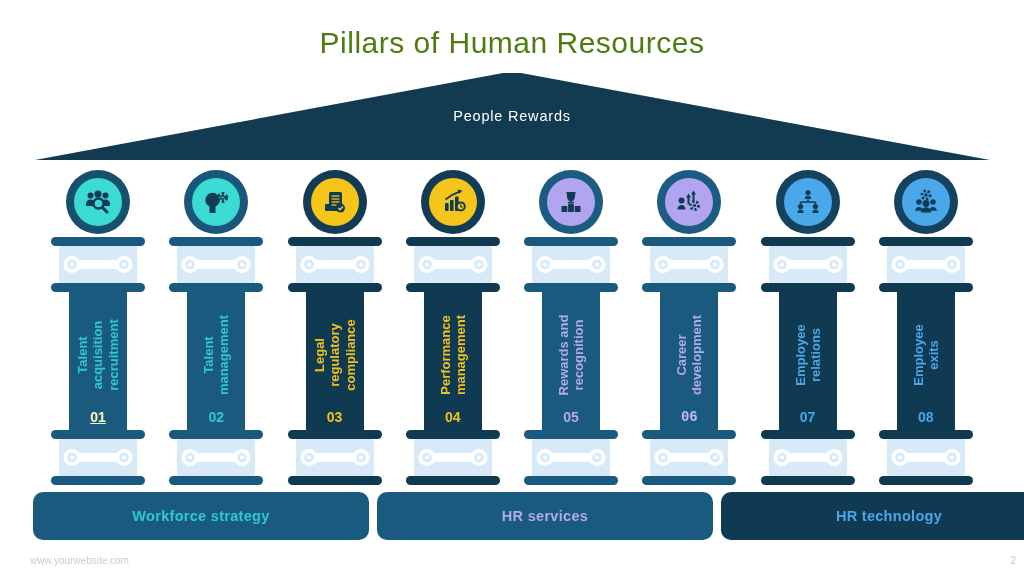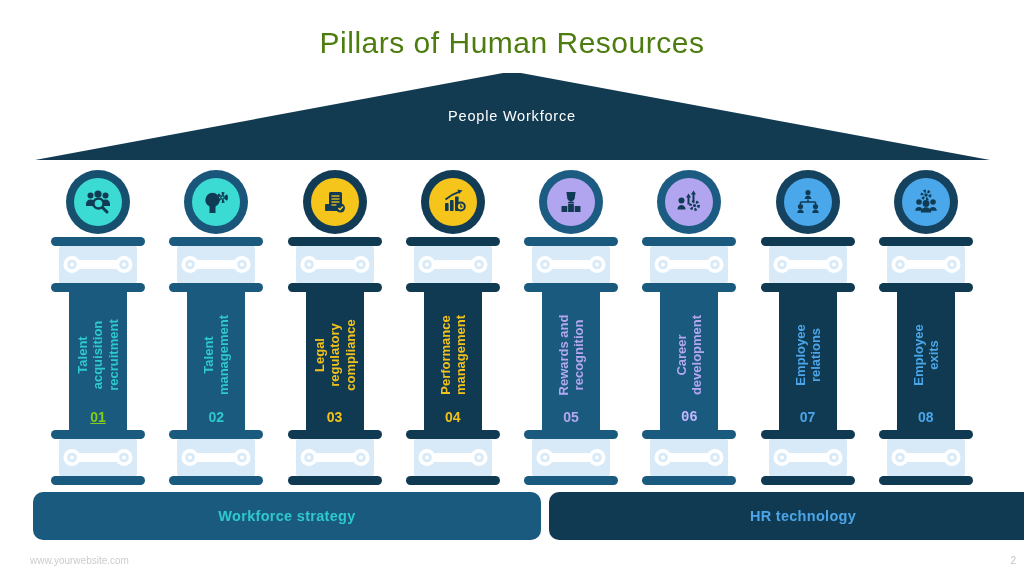--- a/index.html
+++ b/index.html
@@ -37,21 +37,21 @@
 </head>
 <body>
 
 <div class="stage">
 
   <div class="slide-title">Pillars of Human Resources</div>
 
   <svg class="roof-svg" width="1024" height="92">
     <polygon points="35,92 503,5 521,5 990,92" style="fill: rgb(18, 59, 82);"></polygon>
   </svg>
-  <div class="roof-label">People Workforce</div>
+  <div class="roof-label">People Rewards</div>
 
   <div class="pillars">
 
     <div class="pillar">
       <div class="badge" style="background: rgb(23, 80, 111);">
         <div class="badge-inner" style="background: rgb(59, 218, 210);">
           <svg viewBox="0 0 34 34" fill="#103B54">
             <circle cx="9.5" cy="10.5" r="3"></circle>
               <circle cx="24.5" cy="10.5" r="3"></circle>
               <circle cx="17" cy="9" r="3.6"></circle>
@@ -72,21 +72,21 @@
           <circle cx="13" cy="18.5" r="2" fill="#fff"></circle>
         <circle cx="65" cy="18.5" r="8.5" fill="#fff"></circle>
           <circle cx="65" cy="18.5" r="4.8" fill="#D8EAF7"></circle>
           <circle cx="65" cy="18.5" r="2" fill="#fff"></circle>
       </svg>
       <div class="pbar mid" style="background: rgb(26, 90, 126);"></div>
       <div class="shaft" style="background: rgb(26, 90, 126);">
         <div class="shaft-label" style="color: rgb(47, 200, 206);">Talent
 acquisition
 recruitment</div>
-        <div class="shaft-number" style="color: #84cc16; text-decoration: underline;">01</div>
+        <div class="shaft-number" style="color: #fef9c3; text-decoration: underline;">01</div>
       </div>
       <div class="pbar mid" style="background: rgb(26, 90, 126);"></div>
       <svg class="volute" viewBox="0 0 78 37">
         <rect width="78" height="37" rx="2" fill="#D8EAF7"></rect>
           <rect x="8" y="14" width="62" height="9" rx="4.5" fill="#fff"></rect>
         <circle cx="13" cy="18.5" r="8.5" fill="#fff"></circle>
           <circle cx="13" cy="18.5" r="4.8" fill="#D8EAF7"></circle>
           <circle cx="13" cy="18.5" r="2" fill="#fff"></circle>
         <circle cx="65" cy="18.5" r="8.5" fill="#fff"></circle>
           <circle cx="65" cy="18.5" r="4.8" fill="#D8EAF7"></circle>
@@ -408,19 +408,20 @@
           <circle cx="65" cy="18.5" r="4.8" fill="#D8EAF7"></circle>
           <circle cx="65" cy="18.5" r="2" fill="#fff"></circle>
       </svg>
       <div class="pbar mid" style="background: rgb(15, 58, 82);"></div>
     </div>
 
   </div>
 
   <div class="categories">
     <div class="category" style="background: rgb(26, 90, 126); color: rgb(47, 200, 206);">Workforce strategy</div>
+    <div class="category" style="background: rgb(26, 90, 126); color: rgb(179, 167, 239);">HR services</div>
     <div class="category" style="background: rgb(15, 58, 82); color: rgb(75, 165, 232);">HR technology</div>
   </div>
 
   <div class="footer-left">www.yourwebsite.com</div>
   <div class="footer-right">2</div>
 
 </div>
 
 </body></html>

